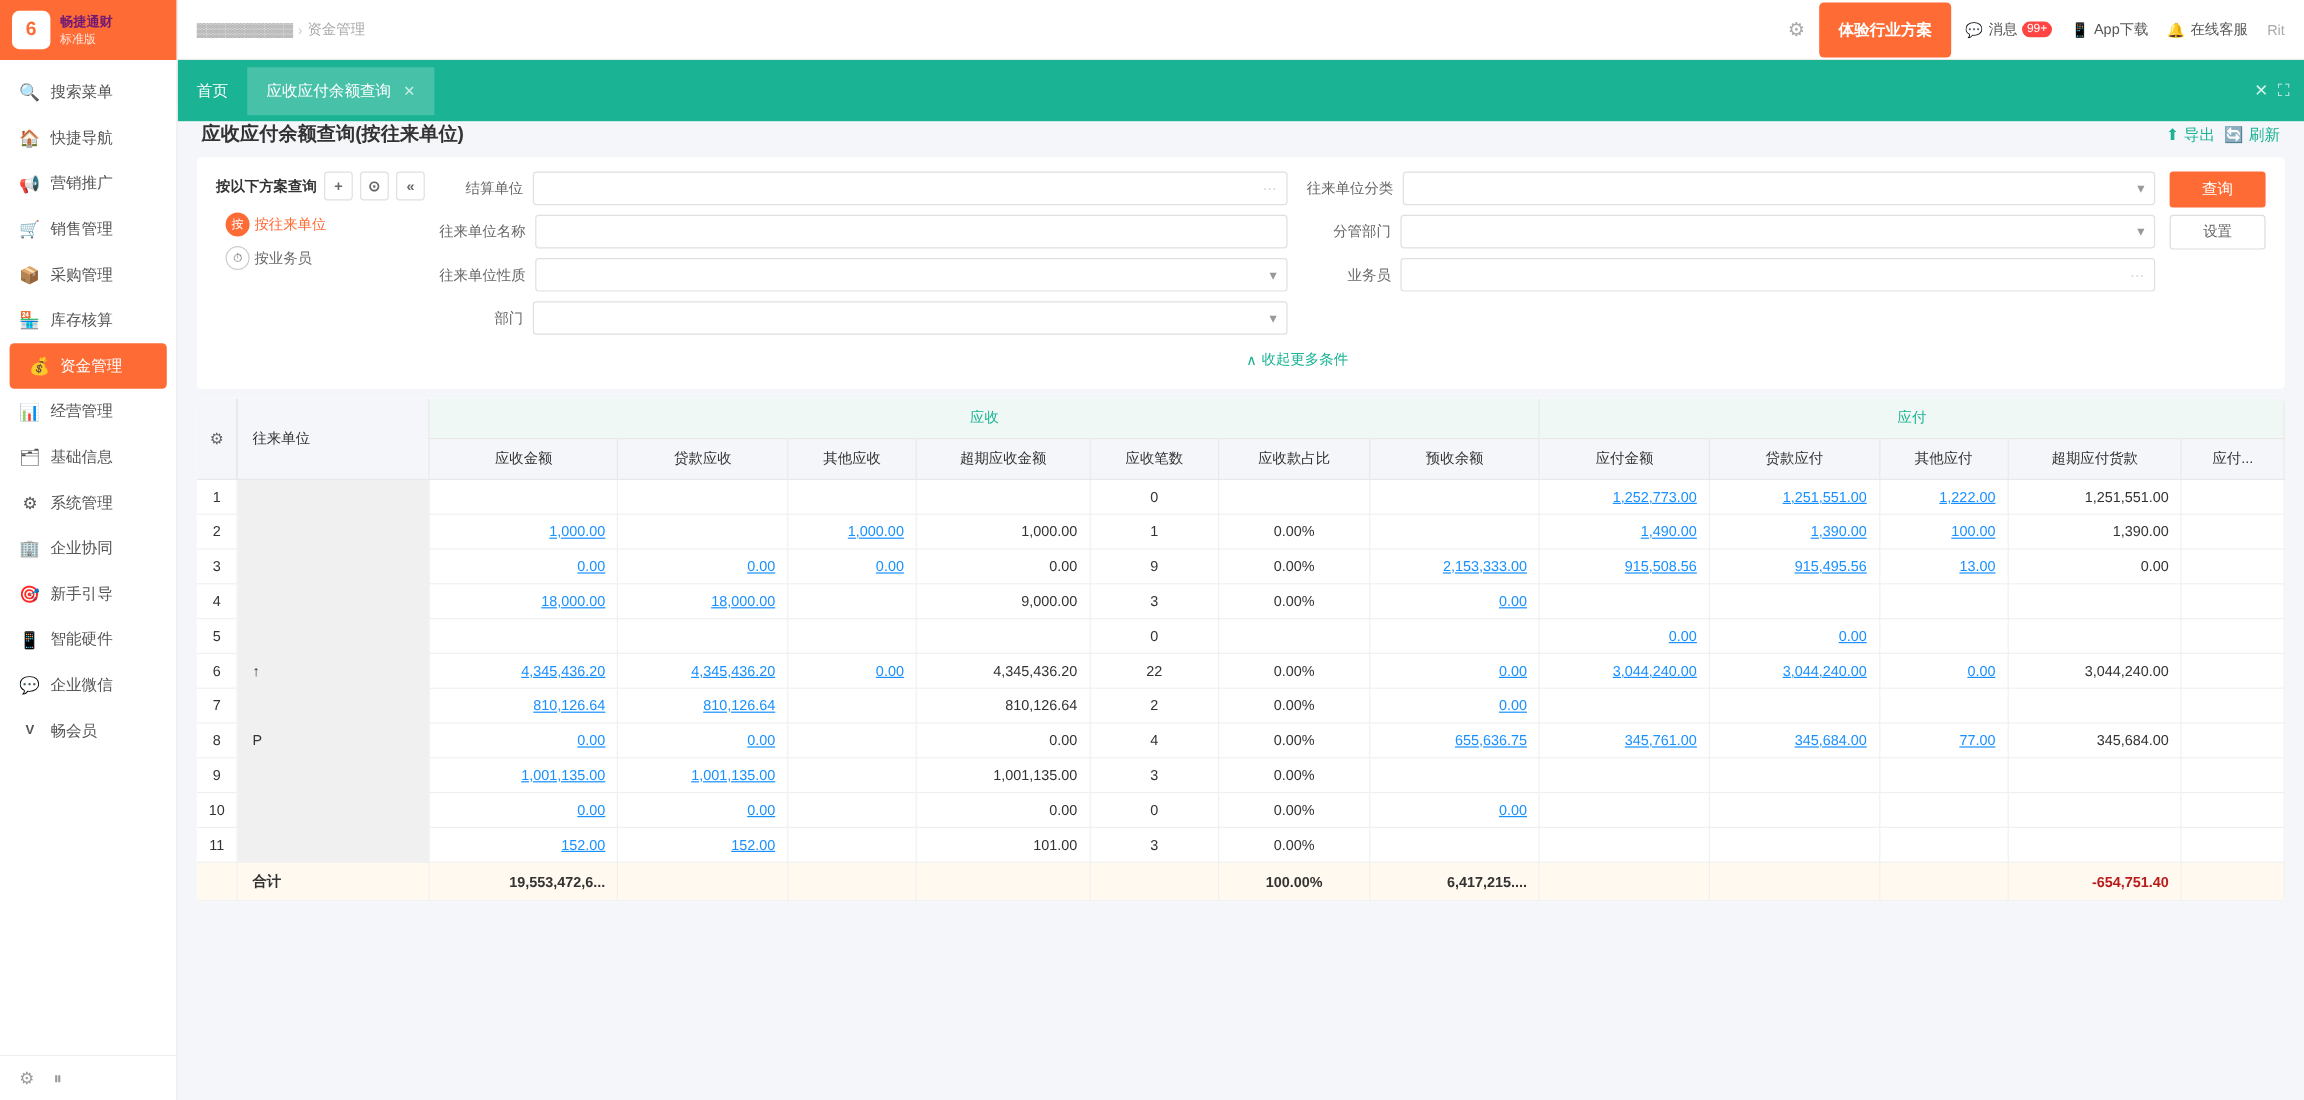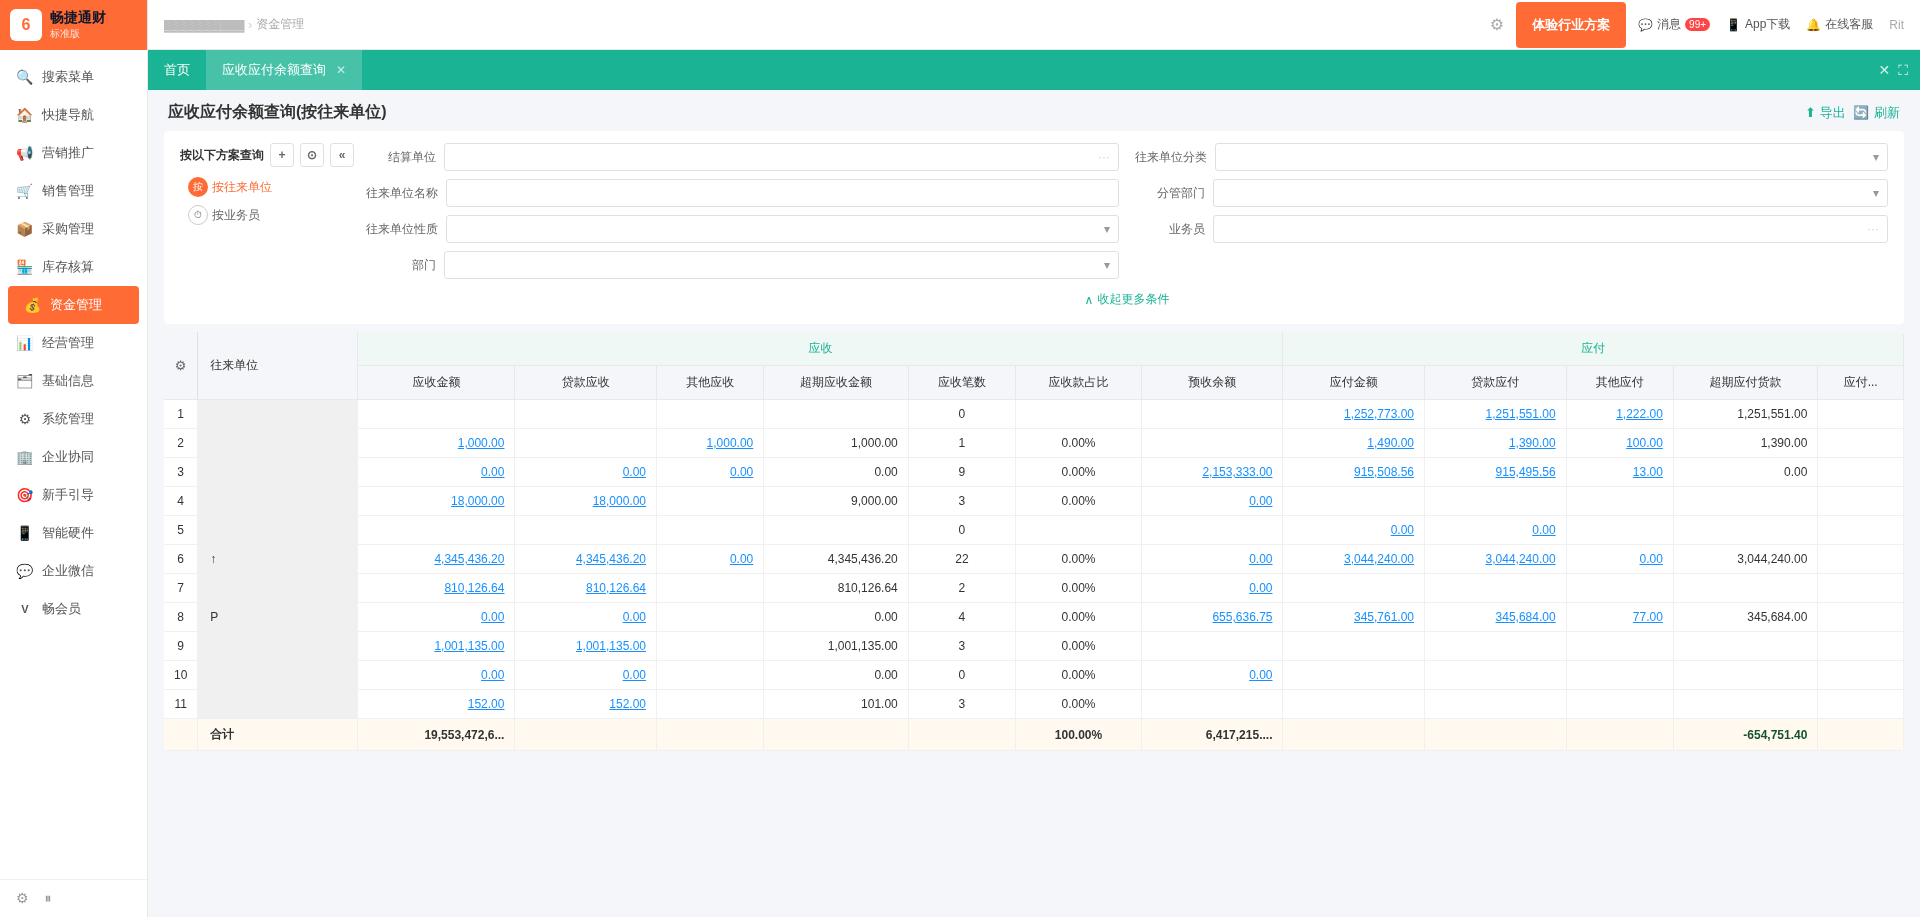--- a/index.html
+++ b/index.html
@@ -11,21 +11,21 @@
       background: #fff; border-right: 1px solid #e8e8e8; display: flex; flex-direction: column;
       z-index: 100;
     }
     .sidebar-logo {
       background: #ff6b35; height: 50px; display: flex; align-items: center; padding: 0 10px; gap: 8px;
     }
     .sidebar-logo-icon {
       width: 32px; height: 32px; background: #fff; border-radius: 6px;
       display: flex; align-items: center; justify-content: center; color: #ff6b35; font-weight: bold; font-size: 16px;
     }
-    .sidebar-logo-text { color: #0f172a; font-size: 14px; font-weight: bold; }
+    .sidebar-logo-text { color: #701a75; font-size: 11px; font-weight: bold; }
     .sidebar-logo-sub { color: rgba(255,255,255,0.8); font-size: 10px; }
     .sidebar-nav { flex: 1; overflow-y: auto; padding: 8px 0; }
     .sidebar-item {
       display: flex; align-items: center; gap: 8px; padding: 10px 16px; cursor: pointer;
       color: #555; font-size: 13px; transition: background 0.2s;
     }
     .sidebar-item.active { background: #ff6b35; color: #fff; border-radius: 4px; margin: 0 8px; }
     .sidebar-item.active .sidebar-item-icon { color: #fff; }
     .sidebar-item-icon { font-size: 14px; width: 18px; text-align: center; }
     .sidebar-footer {
@@ -52,21 +52,21 @@
     .topbar-right { display: flex; align-items: center; gap: 16px; margin-left: auto; }
     .topbar-right-item { display: flex; align-items: center; gap: 4px; color: #555; font-size: 12px; cursor: pointer; }
     .topbar-badge {
       background: #ff4444; color: #fff; border-radius: 8px; font-size: 10px;
       padding: 1px 4px; min-width: 16px; text-align: center;
     }
     .topbar-user { color: #aaa; font-size: 12px; }
 
     
     .tabbar {
-      position: fixed; top: 50px; left: 148px; right: 0; height: 40px;
+      position: fixed; top: 50px; left: 148px; right: 0; height: 51px;
       background: #1ab394; display: flex; align-items: center; padding: 0;
       z-index: 98;
     }
     .tab {
       height: 40px; display: flex; align-items: center; padding: 0 16px; cursor: pointer;
       font-size: 13px; color: rgba(255,255,255,0.8); gap: 6px;
     }
     .tab.active { background: rgba(255,255,255,0.2); color: #fff; }
     .tab-close { font-size: 12px; color: rgba(255,255,255,0.7); margin-left: 4px; }
     .tab-home { color: #fff; }
@@ -371,20 +371,24 @@
               <span class="filter-input-chevron">▾</span>
             </div>
           </div>
         </div>
         <div class="collapse-btn">
           <span>∧</span>
           <span>收起更多条件</span>
         </div>
       </div>
 
+      <div class="filter-right-btns">
+        <button class="query-btn">查询</button>
+        <button class="settings-btn">设置</button>
+      </div>
     </div>
   </div>
 
   <div class="table-container" style="position:relative;">
     <table class="data-table">
       <thead>
         <tr>
           <th rowspan="2" style="width:30px; border-right:1px solid #e0e0e0;">
             <span class="settings-icon">⚙</span>
           </th>
@@ -590,19 +594,19 @@
           <td>19,553,472,6...</td>
           <td></td>
           <td></td>
           <td></td>
           <td class="text-center"></td>
           <td class="text-center">100.00%</td>
           <td>6,417,215....</td>
           <td></td>
           <td></td>
           <td></td>
-          <td style="color:#14532d;">-654,751.40</td>
+          <td style="color:#b91c1c;">-654,751.40</td>
           <td></td>
         </tr>
       </tbody>
     </table>
   </div>
 </div>
 
 </body></html>

